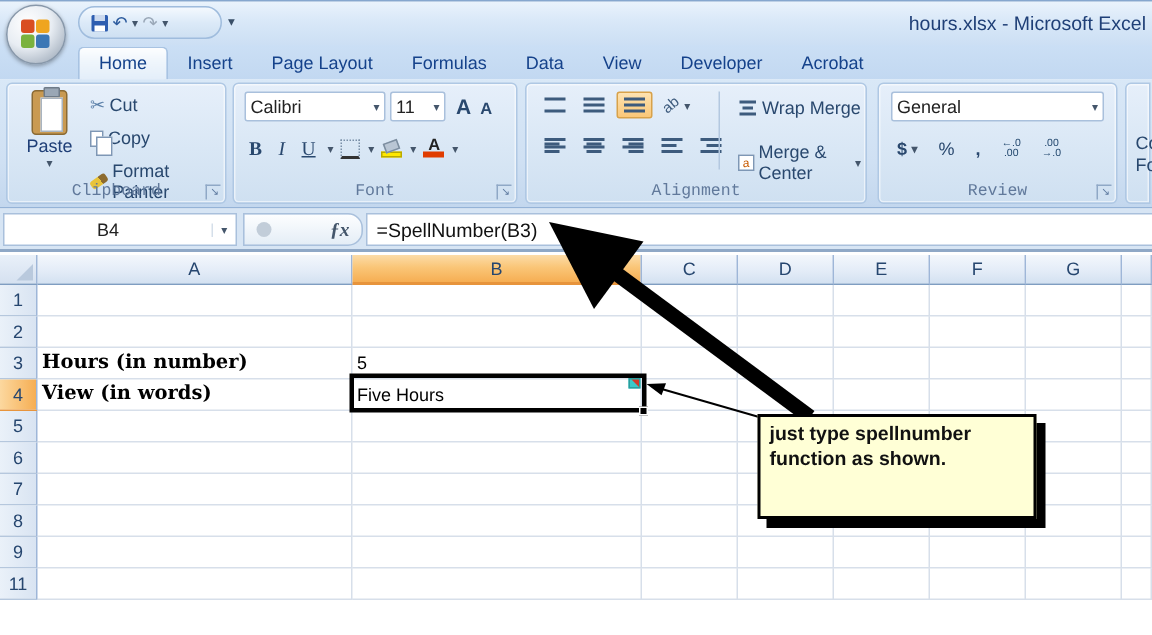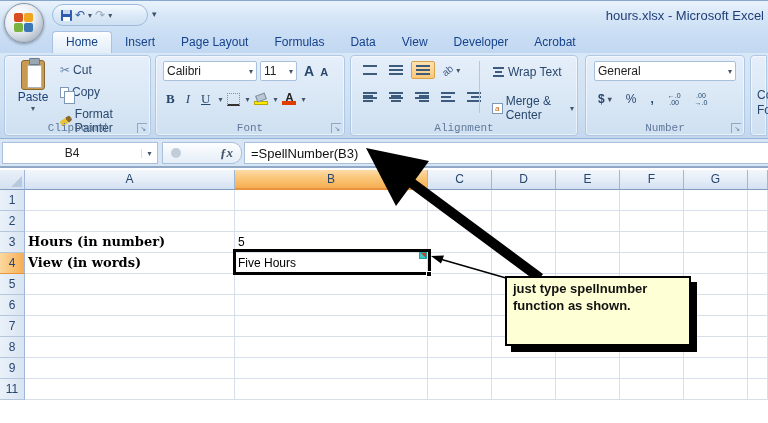--- a/index.html
+++ b/index.html
@@ -333,21 +333,21 @@
           </span>
         </span>
     </div>
     <div class="vsep"></div>
     <span class="btn wrap-btn">
       <span class="lines l-b" style="width:13px;">
           <i></i>
           <i></i>
           <i></i>
         </span>
-      <span>Wrap Text</span>
+      <span>Wrap Merge</span>
     </span>
     <span class="btn merge-btn">
       <span class="mini-grid">a</span>
       <span>Merge &amp; Center</span>
       <span class="tiny-dd">▾</span>
     </span>
     <div class="glabel">Alignment</div>
   </div>
 
   <div class="rgroup g-num">
@@ -364,21 +364,21 @@
       <span class="btn money">,</span>
       <span class="btn dec-btn">
         <span><span>←.0</span><br>
         <span>.00</span></span>
       </span>
       <span class="btn dec-btn">
         <span><span>.00</span><br>
         <span>→.0</span></span>
       </span>
     </div>
-    <div class="glabel">Number</div>
+    <div class="glabel">Review</div>
     <div class="launcher">↘</div>
   </div>
 
   <div class="rgroup g-styles">
     <div class="styles-txt">
       <span>Co</span><br>
       <span>Fo</span>
     </div>
   </div>
 </div>

